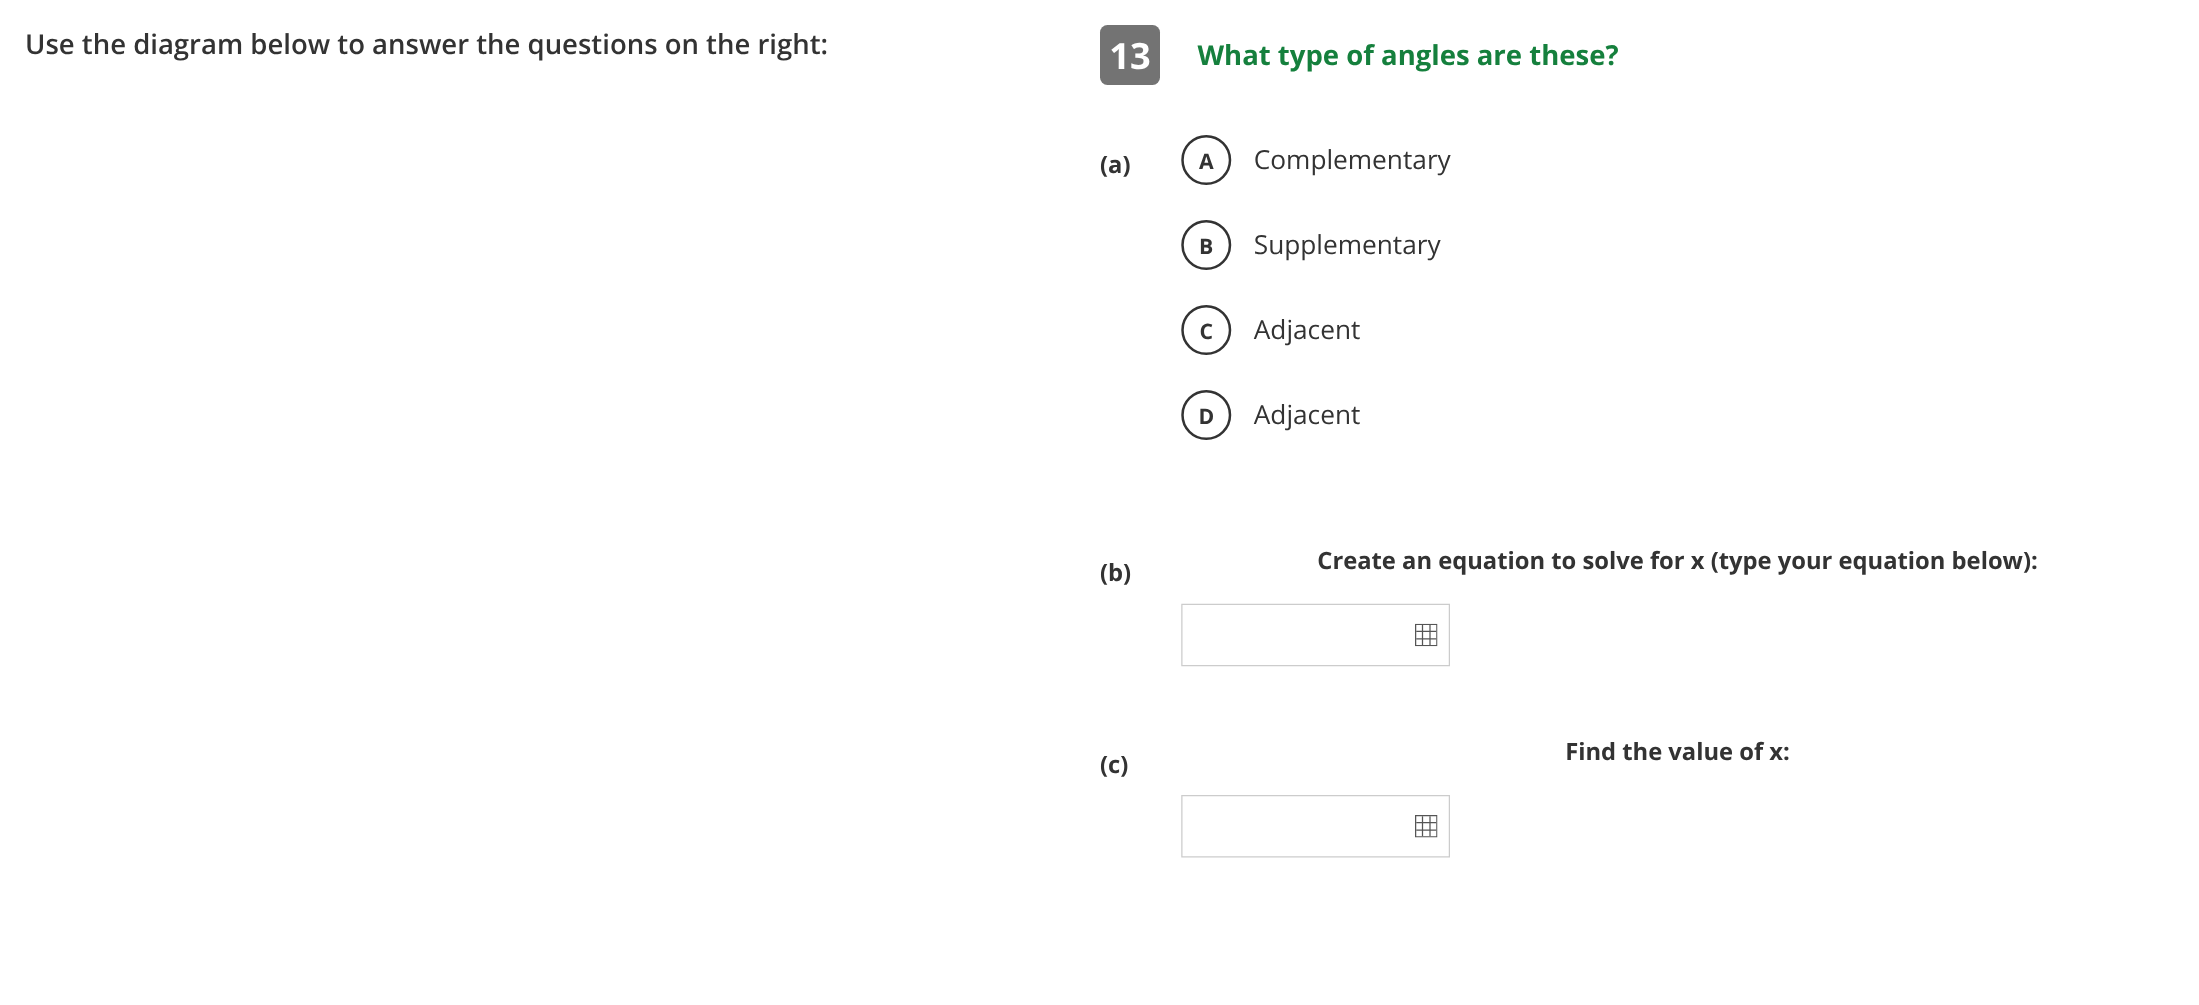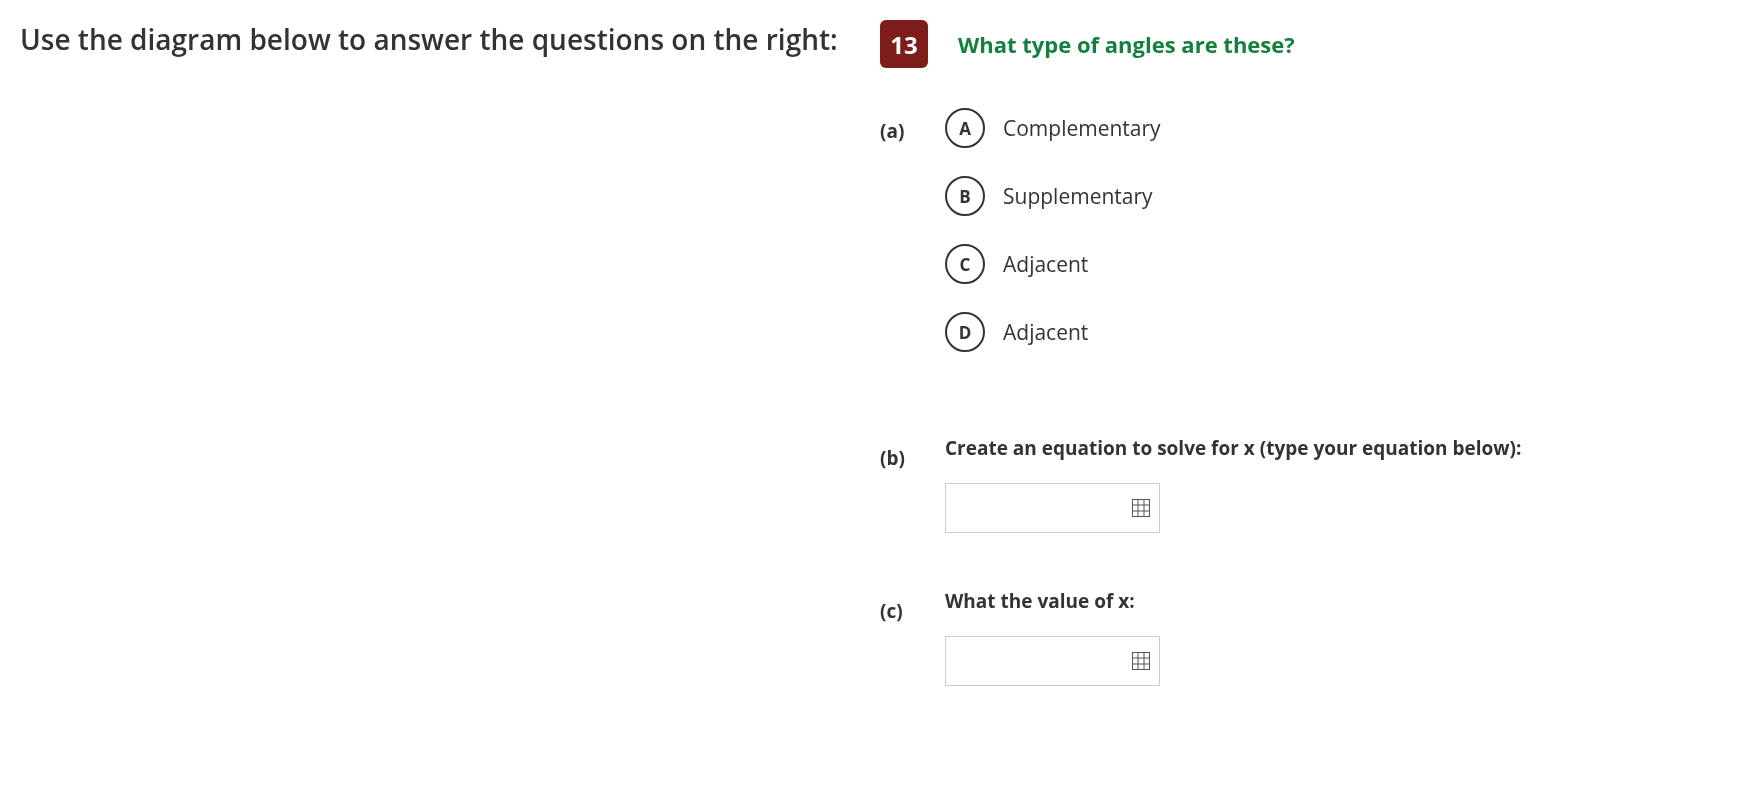--- a/index.html
+++ b/index.html
@@ -9,37 +9,37 @@
     color: #333;
     width: 1759px;
     height: 804px;
     position: relative;
     padding: 20px;
   }
   .container { display: flex; }
   .left-col { width: 850px; padding-right: 20px; }
   .right-col { flex: 1; padding-left: 10px; }
   .prompt-text {
-    font-size: 28px;
+    font-size: 22px;
     font-weight: 600;
     color: #333;
     margin-bottom: 40px;
   }
   .diagram-wrap {
     width: 530px;
     margin-left: 60px;
     position: relative;
   }
   .diagram-svg { display: block; }
   .q-header { display: flex; align-items: center; margin-bottom: 40px; }
   .q-number {
-    background: #7f1d1d;
+    background: #737373;
     color: #fff;
     font-weight: 700;
-    font-size: 24px;
+    font-size: 29px;
     width: 48px;
     height: 48px;
     border-radius: 6px;
     display: flex;
     align-items: center;
     justify-content: center;
     margin-right: 30px;
   }
   .q-title { font-size: 22px; font-weight: 700; color: #15803d; }
   .part-row { display: flex; margin-bottom: 28px; }
@@ -69,20 +69,21 @@
     font-size: 17px;
     margin-right: 18px;
     background: #fff;
   }
   .choice-text { font-size: 21px; color: #333; }
   .sub-prompt {
     font-size: 19px;
     font-weight: 700;
     color: #333;
     margin-bottom: 22px;
+    text-align: center;
   }
   .input-wrap { position: relative; width: 215px; }
   .eq-input {
     width: 215px;
     height: 50px;
     border: 1px solid #ccc;
     font-size: 18px;
     padding: 6px 40px 6px 10px;
     color: #333;
     background: #fff;
@@ -151,21 +152,21 @@
               <line x1="1" y1="12" x2="17" y2="12" stroke="#555" stroke-width="1"></line>
             </svg>
           </span>
         </div>
       </div>
     </div>
 
     <div class="part-row part-c">
       <div class="part-label">(c)</div>
       <div class="part-content">
-        <div class="sub-prompt">What the value of x:</div>
+        <div class="sub-prompt">Find the value of x:</div>
         <div class="input-wrap">
           <input class="eq-input" type="text" value="" style="">
           <span class="keypad-icon">
             <svg width="18" height="18" viewBox="0 0 18 18">
               <rect x="0.5" y="0.5" width="17" height="17" fill="none" stroke="#555" stroke-width="1"></rect>
               <line x1="6" y1="1" x2="6" y2="17" stroke="#555" stroke-width="1"></line>
               <line x1="12" y1="1" x2="12" y2="17" stroke="#555" stroke-width="1"></line>
               <line x1="1" y1="6" x2="17" y2="6" stroke="#555" stroke-width="1"></line>
               <line x1="1" y1="12" x2="17" y2="12" stroke="#555" stroke-width="1"></line>
             </svg>

